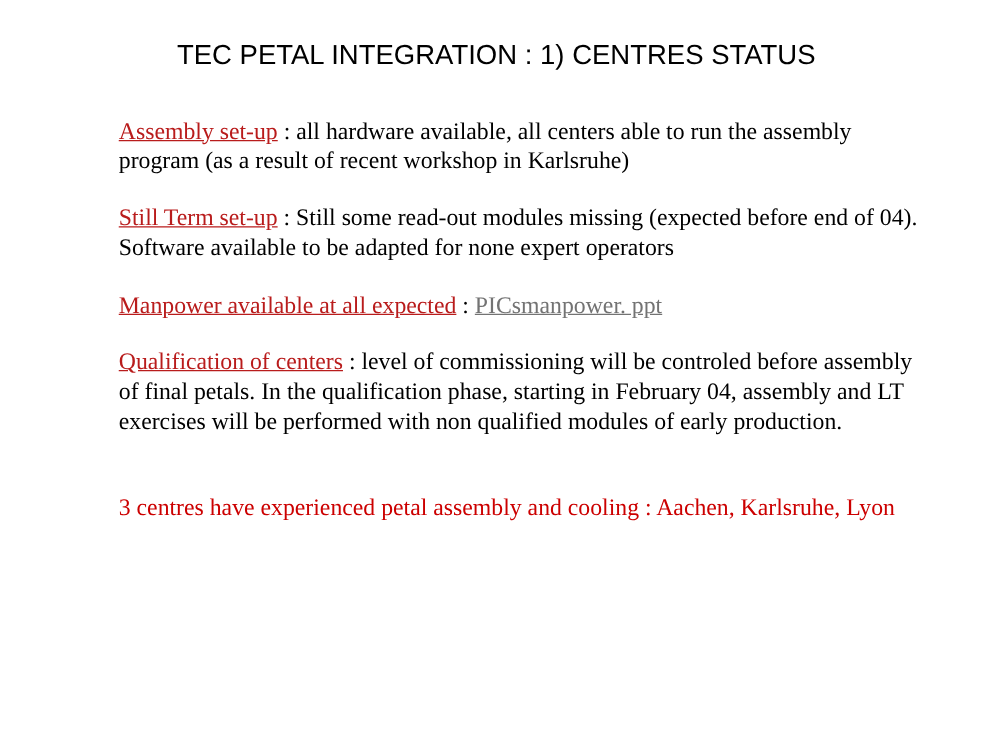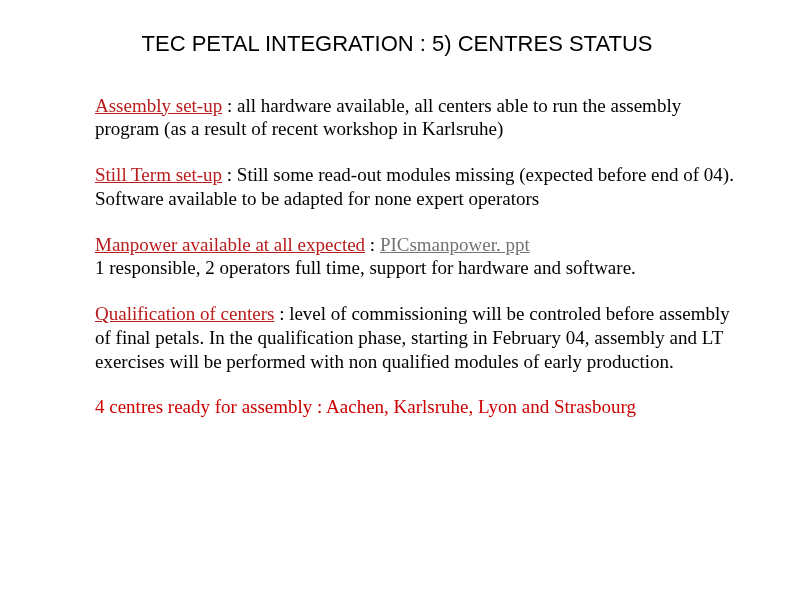--- a/index.html
+++ b/index.html
@@ -31,33 +31,34 @@
     text-decoration: underline;
     color: #737373;
   }
   .red {
     color: #cc0000;
   }
 </style>
 </head>
 <body>
 
-<div class="title">TEC PETAL INTEGRATION : 5) CENTRES STATUS</div>
+<div class="title">TEC PETAL INTEGRATION : 1) CENTRES STATUS</div>
 
 <div class="para">
   <span class="lead">Assembly set-up</span><span> : all hardware available, all centers able to run the assembly program (as a result of recent workshop in Karlsruhe)</span>
 </div>
 
 <div class="para">
   <span class="lead">Still Term set-up</span><span> : Still some read-out modules missing (expected before end of 04). Software available to be adapted for none expert operators</span>
 </div>
 
 <div class="para">
-  <span class="lead">Manpower available at all expected</span><span> : </span><span class="link">PICsmanpower. ppt</span><br><span> 1 responsible, 2 operators full time, support for hardware and software.</span>
+  <span class="lead">Manpower available at all expected</span><span> : </span><span class="link">PICsmanpower. ppt</span><br>
 </div>
 
 <div class="para">
   <span class="lead">Qualification of centers</span><span> : level of commissioning  will be controled before assembly of final petals. In the qualification phase, starting in February 04, assembly and LT exercises will be performed with non qualified modules of early production.</span>
 </div>
 
 <div class="para red">
-  <span>4 centres ready for assembly : Aachen, Karlsruhe, Lyon and Strasbourg</span><br>
+  <br>
+  <span>3 centres have experienced petal assembly and cooling : Aachen, Karlsruhe, Lyon</span>
 </div>
 
 </body></html>

